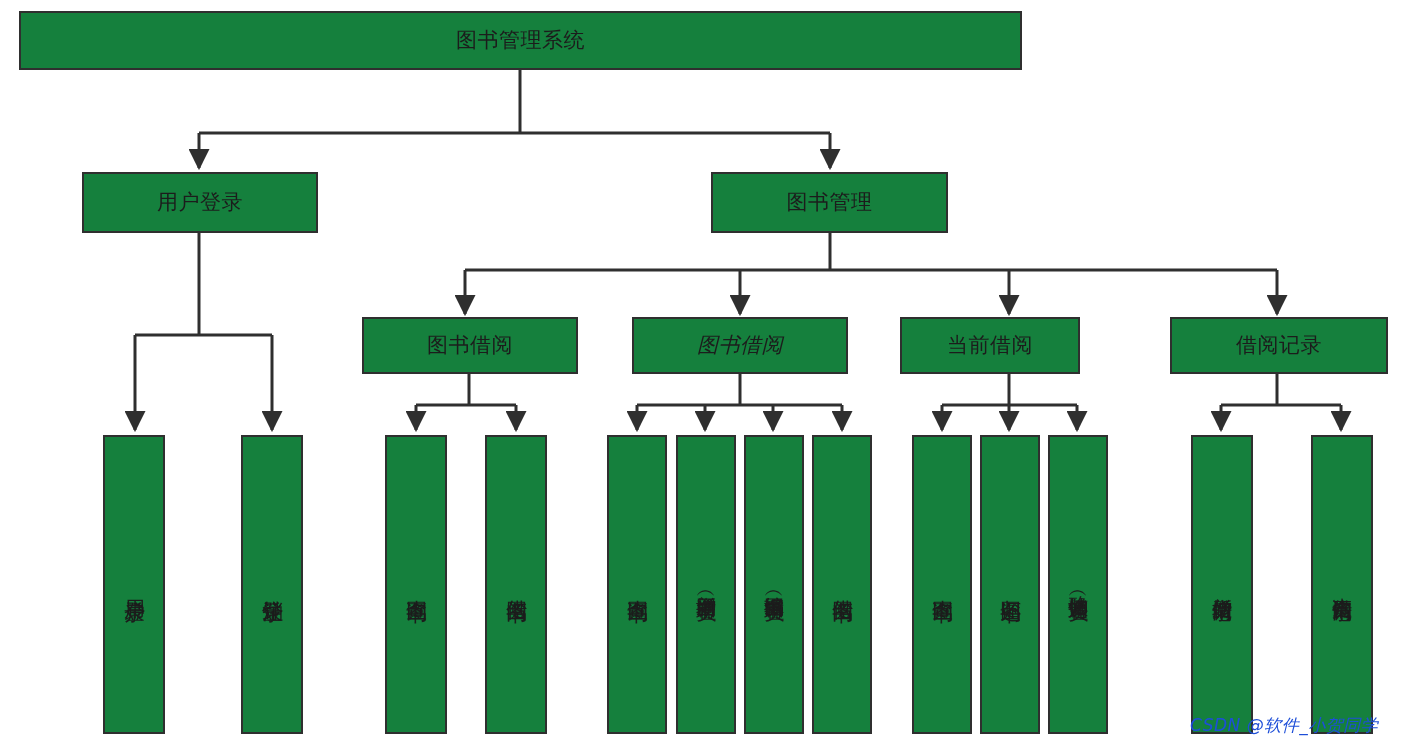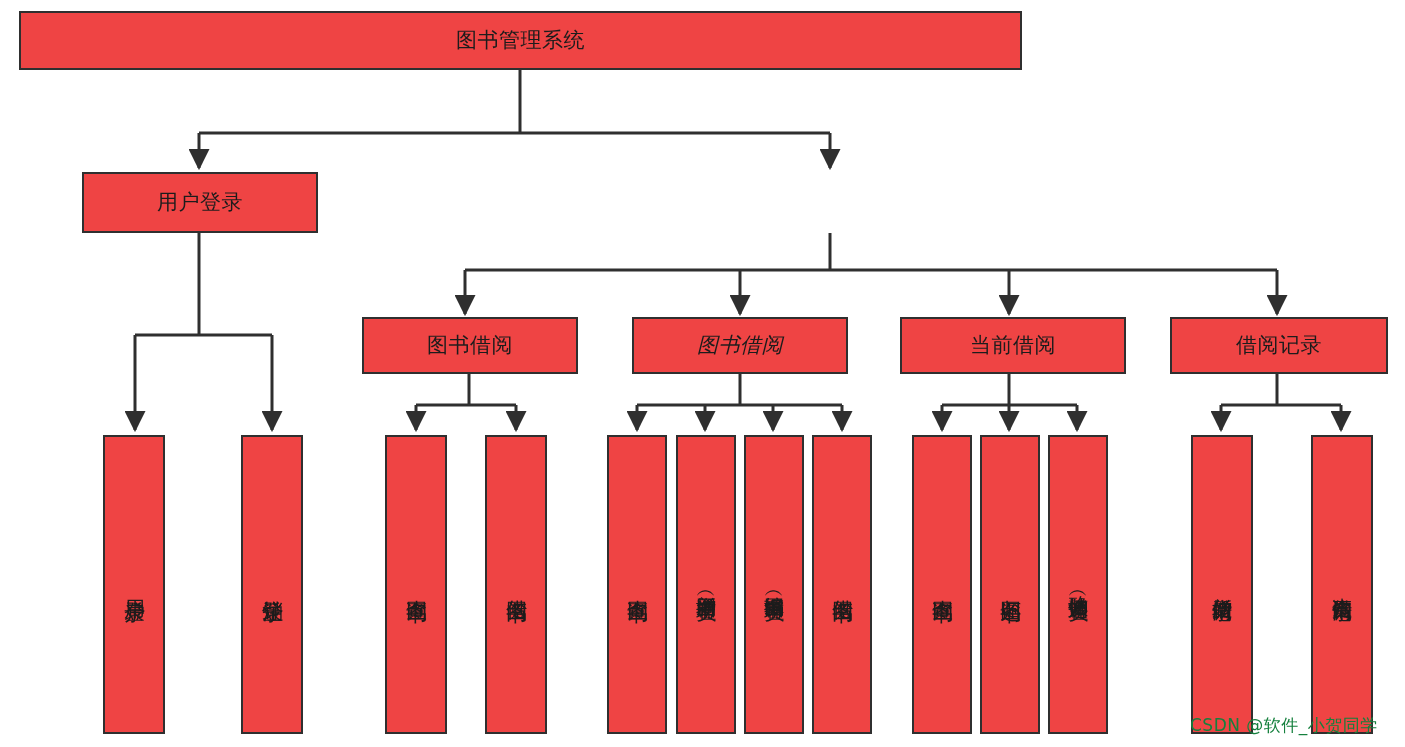--- a/index.html
+++ b/index.html
@@ -22,21 +22,21 @@
     position: absolute;
     left: 0;
     top: 0;
     width: 1405px;
     height: 747px;
     pointer-events: none;
   }
   .node {
     position: absolute;
     box-sizing: border-box;
-    background: #ef4444;
+    background: #15803d;
     border: 2px solid #2f2f2f;
     display: flex;
     align-items: center;
     justify-content: center;
     color: #1c1c1c;
   }
   .node .label {
     display: block;
     text-align: center;
     line-height: 1.18;
@@ -63,24 +63,25 @@
   }
   .node.vert.longtext .label {
     font-size: 20px;
     line-height: 1.28;
   }
   #watermark {
     position: absolute;
     left: 1190px;
     top: 714px;
     font-size: 17px;
-    color: #15803d;
+    color: #1d4ed8;
     white-space: nowrap;
     letter-spacing: 0.5px;
     user-select: none;
+    font-style: italic;
   }
 </style>
 </head>
 <body>
 
 <div id="canvas">
 
   <svg id="edge-layer" viewBox="0 0 1405 747" xmlns="http://www.w3.org/2000/svg">
     <defs>
       <marker id="arrow" viewBox="0 0 10 10" refX="9" refY="5" markerWidth="7" markerHeight="7" orient="auto-start-reverse">
@@ -131,28 +132,31 @@
     </g>
   </svg>
 
   <div class="node horiz" style="left:19px; top:11px; width:1003px; height:59px;">
     <span class="label">图书管理系统</span>
   </div>
 
   <div class="node horiz" style="left:82px; top:172px; width:236px; height:61px;">
     <span class="label">用户登录</span>
   </div>
+  <div class="node horiz" style="left:711px; top:172px; width:237px; height:61px;">
+    <span class="label">图书管理</span>
+  </div>
 
   <div class="node horiz" style="left:362px; top:317px; width:216px; height:57px;">
     <span class="label">图书借阅</span>
   </div>
   <div class="node horiz" style="left:632px; top:317px; width:216px; height:57px;font-style:italic;">
     <span class="label">图书借阅</span>
   </div>
-  <div class="node horiz" style="left:900px; top:317px; width:226px; height:57px;">
+  <div class="node horiz" style="left:900px; top:317px; width:180px; height:57px;">
     <span class="label">当前借阅</span>
   </div>
   <div class="node horiz" style="left:1170px; top:317px; width:218px; height:57px;">
     <span class="label">借阅记录</span>
   </div>
 
   <div class="node vert" style="left:103px; top:435px; width:62px; height:299px;">
     <span class="label">用户登录</span>
   </div>
   <div class="node vert" style="left:241px; top:435px; width:62px; height:299px;">

